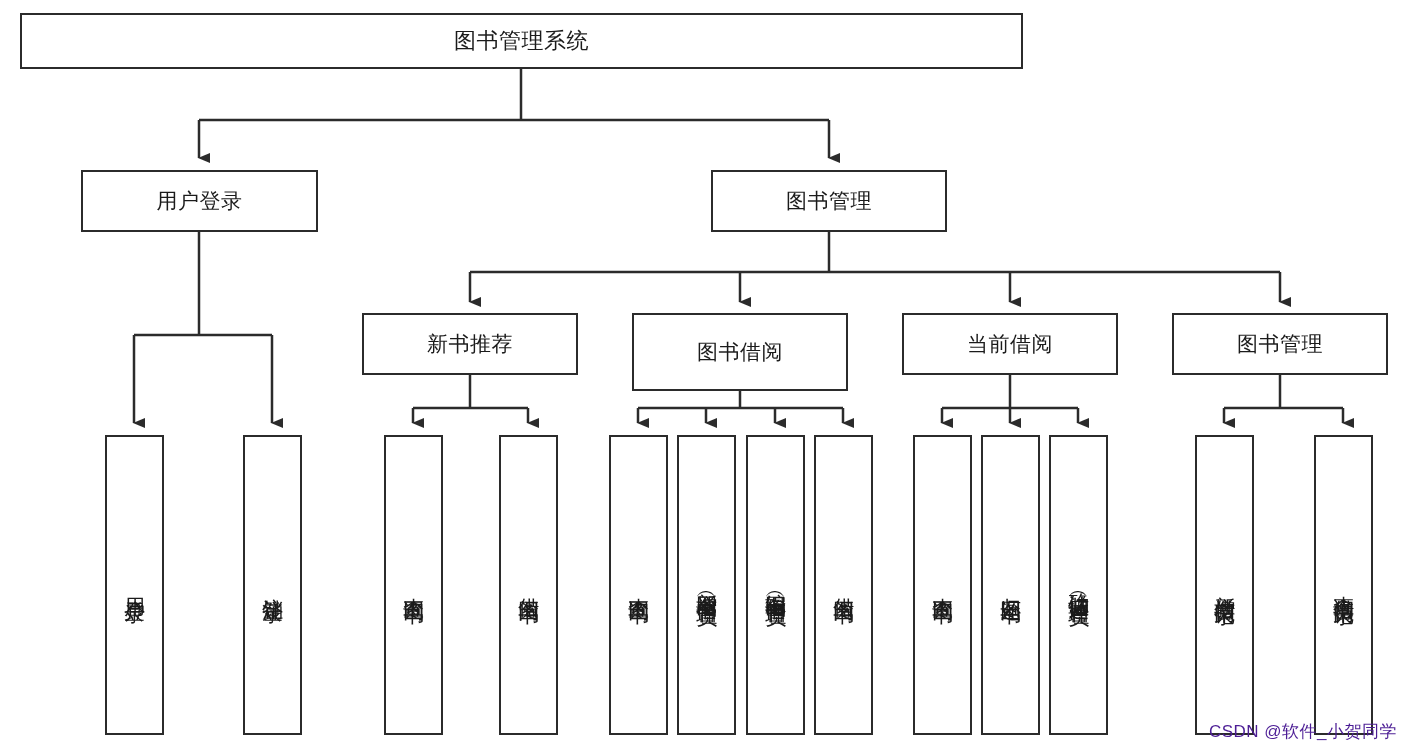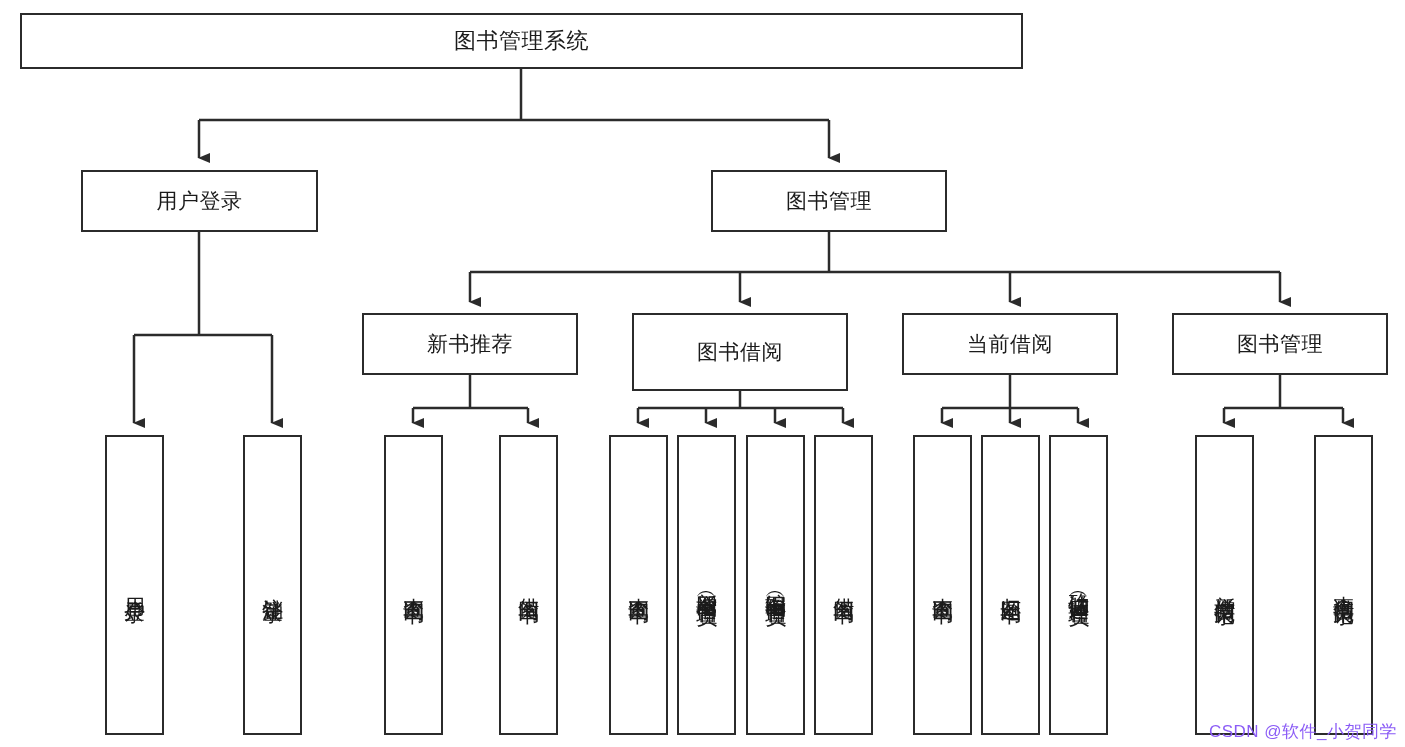--- a/index.html
+++ b/index.html
@@ -54,21 +54,21 @@
     line-height: 1.08;
     letter-spacing: 2px;
     white-space: nowrap;
     text-align: center;
   }
   .watermark {
     position: absolute;
     right: 8px;
     bottom: 4px;
     font-size: 17px;
-    color: #8b5cf6;
+    color: #4c1d95;
     white-space: nowrap;
     letter-spacing: 0.5px;
   }
 </style>
 </head>
 <body>
 
 <div id="canvas">
 
   <svg class="wires" viewBox="0 0 1405 747" xmlns="http://www.w3.org/2000/svg">

